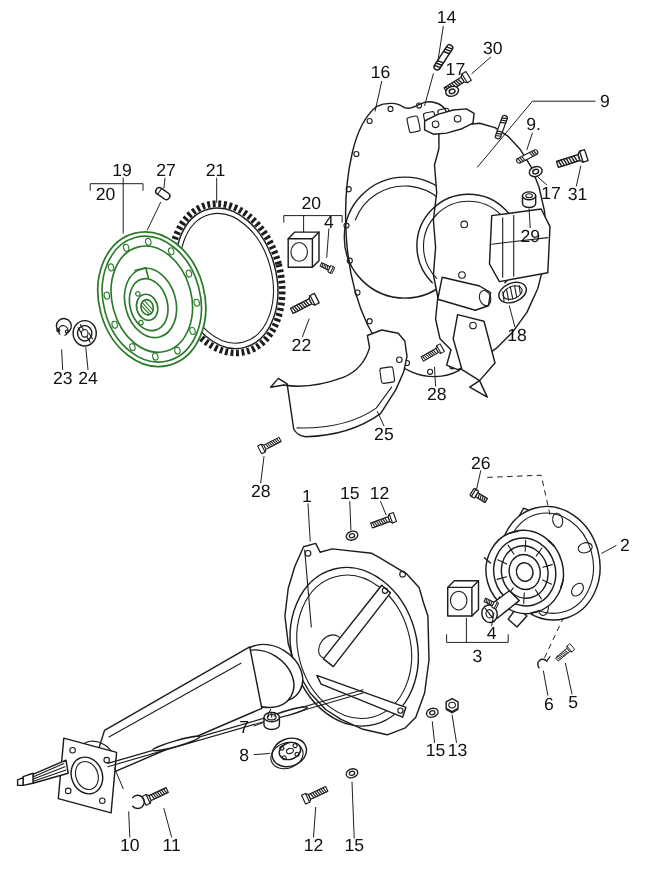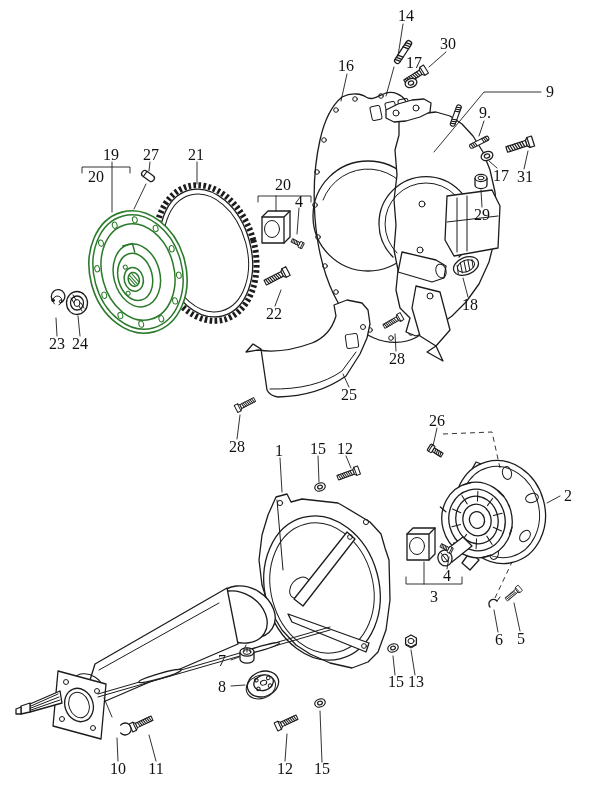--- a/index.html
+++ b/index.html
@@ -1,17 +1,17 @@
 <!DOCTYPE html>
 <html><head>
 <meta charset="utf-8">
 <style>
   html,body{margin:0;padding:0;background:#ffffff;}
   .stage{position:relative;width:600px;height:792px;background:#fff;overflow:hidden;
-         font-family:Liberation Serif, serif;}
+         font-family:Liberation Sans, sans-serif;}
   svg{position:absolute;left:0;top:0;}
   .k{stroke:#1c1c1c;fill:none;stroke-width:1.3;stroke-linecap:round;stroke-linejoin:round;}
   .kf{stroke:#1c1c1c;fill:#ffffff;stroke-width:1.3;stroke-linejoin:round;}
   .kt{stroke:#1c1c1c;fill:none;stroke-width:1;stroke-linecap:round;}
   .g{stroke:#2b7a2b;fill:none;stroke-width:1.5;stroke-linecap:round;stroke-linejoin:round;}
   .gf{stroke:#2b7a2b;fill:#ffffff;stroke-width:1.6;stroke-linejoin:round;}
   .gt{stroke:#2b7a2b;fill:none;stroke-width:1;stroke-linecap:round;}
   .ld{stroke:#1c1c1c;fill:none;stroke-width:0.9;stroke-linecap:round;stroke-linejoin:round;}
   .dash{stroke:#1c1c1c;fill:none;stroke-width:0.9;stroke-dasharray:5 4;}
   .teeth{stroke:#1c1c1c;fill:none;stroke-width:6;stroke-dasharray:2.6 2.4;}

